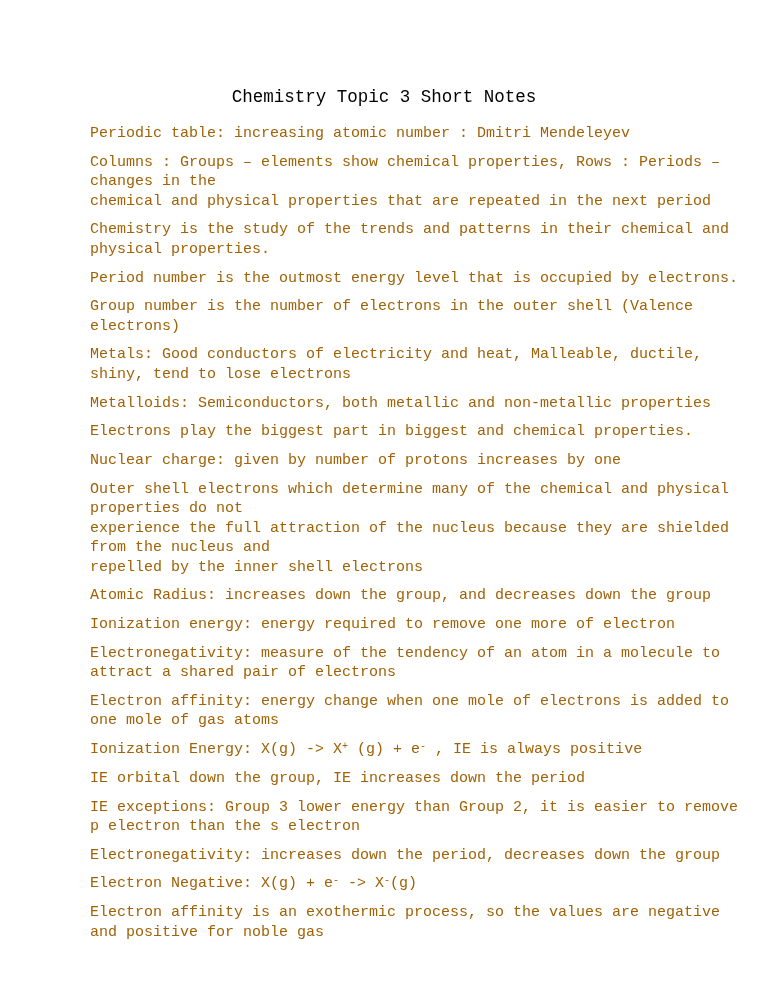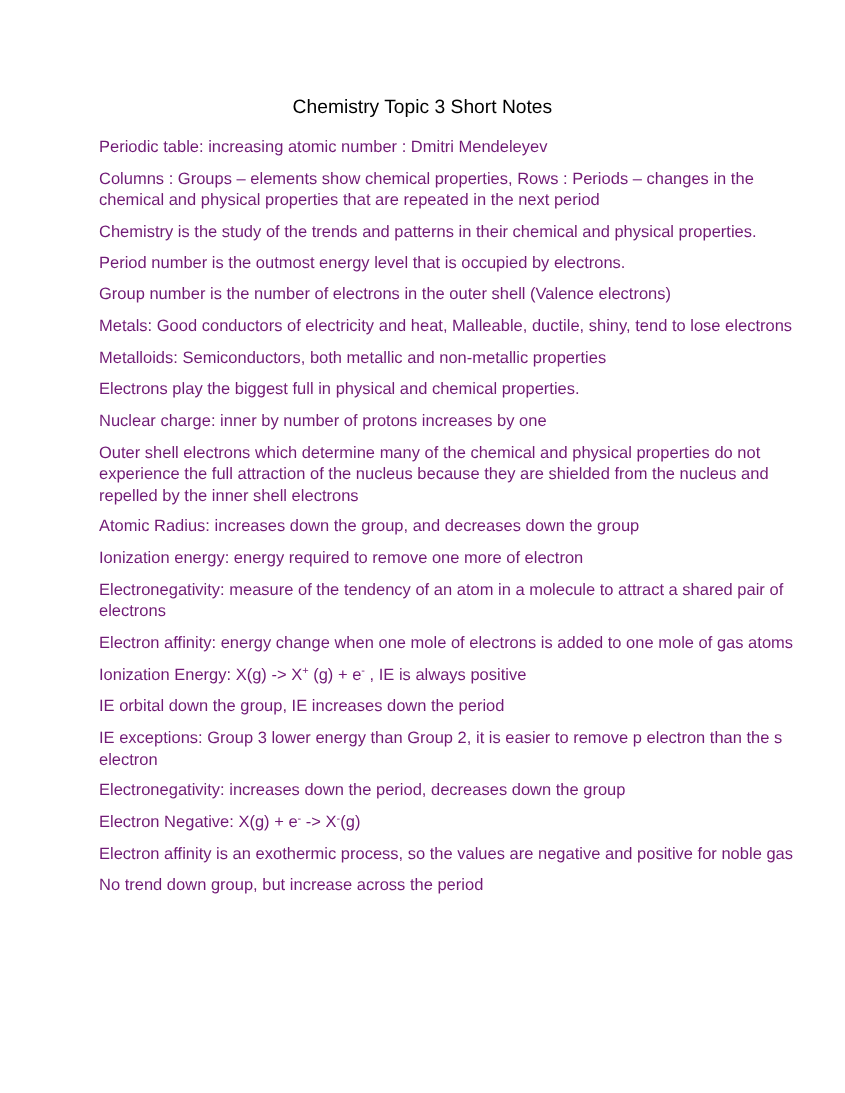--- a/index.html
+++ b/index.html
@@ -9,40 +9,40 @@
     width: 768px;
     height: 994px;
     overflow: hidden;
   }
   .page {
     box-sizing: border-box;
     width: 768px;
     height: 994px;
     background: #ffffff;
     color: #000000;
-    font-family: Liberation Sans, sans-serif;
+    font-family: Liberation Mono, monospace;
     padding: 86px 40px 0 90px;
   }
   .doc-title {
     font-size: 17.5px;
     font-weight: normal;
     text-align: center;
     margin: 0 50px 16px 0;
     line-height: 22px;
     color: #000000;
   }
   .doc-body {
     width: 660px;
   }
   .para {
     font-size: 15px;
     line-height: 19.5px;
     margin: 0 0 9.2px 0;
     white-space: pre-wrap;
-    color: #701a75;
+    color: #a16207;
   }
   .run-normal {
     font-size: 15px;
   }
   .run-small {
     font-size: 15px;
   }
   .run-sup {
     font-size: 10px;
     position: relative;
@@ -57,30 +57,29 @@
   <h1 class="doc-title">Chemistry Topic 3 Short Notes</h1>
   <div class="doc-body">
       <p class="para"><span class="run-normal">Periodic table: increasing atomic number : Dmitri Mendeleyev</span></p>
       <p class="para"><span class="run-normal">Columns : Groups – elements show chemical properties, Rows : Periods – changes in the
 chemical and physical properties that are repeated in the next period</span></p>
       <p class="para"><span class="run-normal">Chemistry is the study of the trends and patterns in their chemical and physical properties.</span></p>
       <p class="para"><span class="run-normal">Period number is the outmost energy level that is occupied by electrons.</span></p>
       <p class="para"><span class="run-normal">Group number is the number of electrons in the outer shell (Valence electrons)</span></p>
       <p class="para"><span class="run-normal">Metals: Good conductors of electricity and heat, Malleable, ductile, shiny, tend to lose electrons</span></p>
       <p class="para"><span class="run-normal">Metalloids: Semiconductors, both metallic and non-metallic properties</span></p>
-      <p class="para"><span class="run-normal">Electrons play the biggest full in physical and chemical properties.</span></p>
-      <p class="para"><span class="run-normal">Nuclear charge: inner by number of protons increases by one</span></p>
+      <p class="para"><span class="run-normal">Electrons play the biggest part in biggest and chemical properties.</span></p>
+      <p class="para"><span class="run-normal">Nuclear charge: given by number of protons increases by one</span></p>
       <p class="para"><span class="run-normal">Outer shell electrons which determine many of the chemical and physical properties do not
 experience the full attraction of the nucleus because they are shielded from the nucleus and
 repelled by the inner shell electrons</span></p>
       <p class="para"><span class="run-normal">Atomic Radius: increases down the group, and decreases down the group</span></p>
       <p class="para"><span class="run-normal">Ionization energy: energy required to remove one more of electron</span></p>
       <p class="para"><span class="run-normal">Electronegativity: </span><span class="run-small">measure of the tendency of an atom in a molecule to attract a shared pair of electrons</span></p>
       <p class="para"><span class="run-normal">Electron affinity: </span><span class="run-small">energy change when one mole of electrons is added to one mole of gas atoms</span></p>
       <p class="para"><span class="run-normal">Ionization Energy: X(g) -&gt; X</span><span class="run-sup">+</span><span class="run-normal"> (g) + e</span><span class="run-sup">-</span><span class="run-normal"> , IE is always positive</span></p>
       <p class="para"><span class="run-normal">IE orbital down the group, IE increases down the period</span></p>
       <p class="para"><span class="run-normal">IE exceptions: </span><span class="run-small">Group 3 lower energy than Group 2, it is easier to remove p electron than the s electron</span></p>
       <p class="para"><span class="run-normal">Electronegativity: increases down the period, decreases down the group</span></p>
       <p class="para"><span class="run-normal">Electron Negative: X(g) + e</span><span class="run-sup">-</span><span class="run-normal"> -&gt; X</span><span class="run-sup">-</span><span class="run-normal">(g)</span></p>
       <p class="para"><span class="run-normal">Electron affinity is an exothermic process, so the values are negative and positive for noble gas</span></p>
-      <p class="para"><span class="run-normal">No trend down group, but increase across the period</span></p>
     </div>
 </div>
 
 </body></html>

